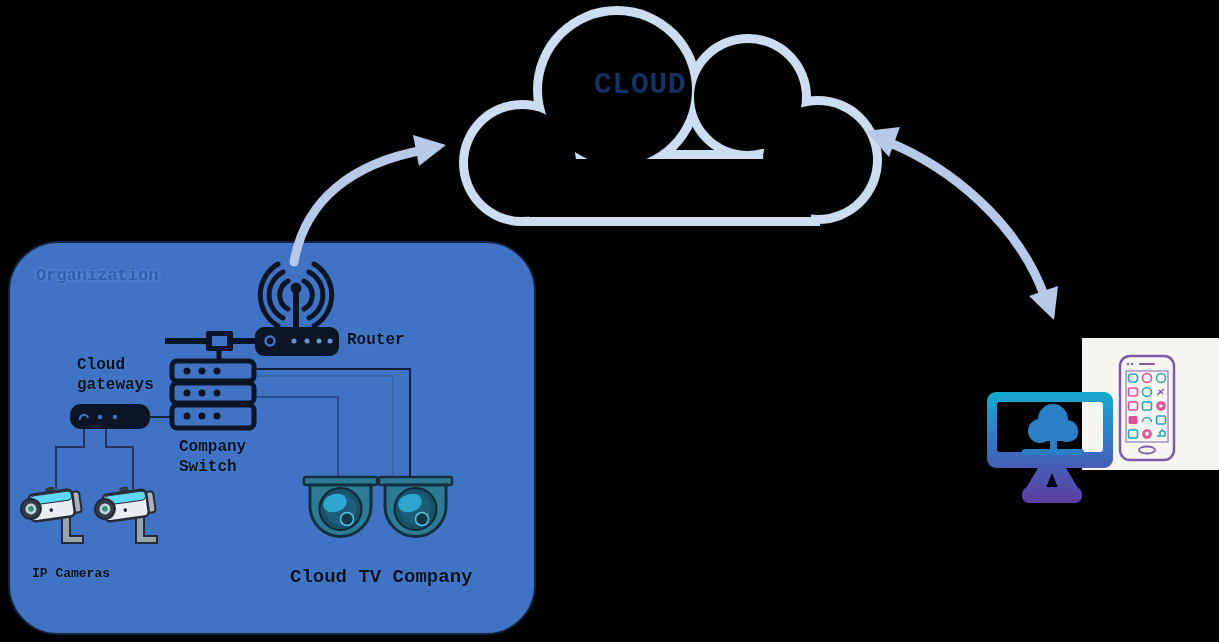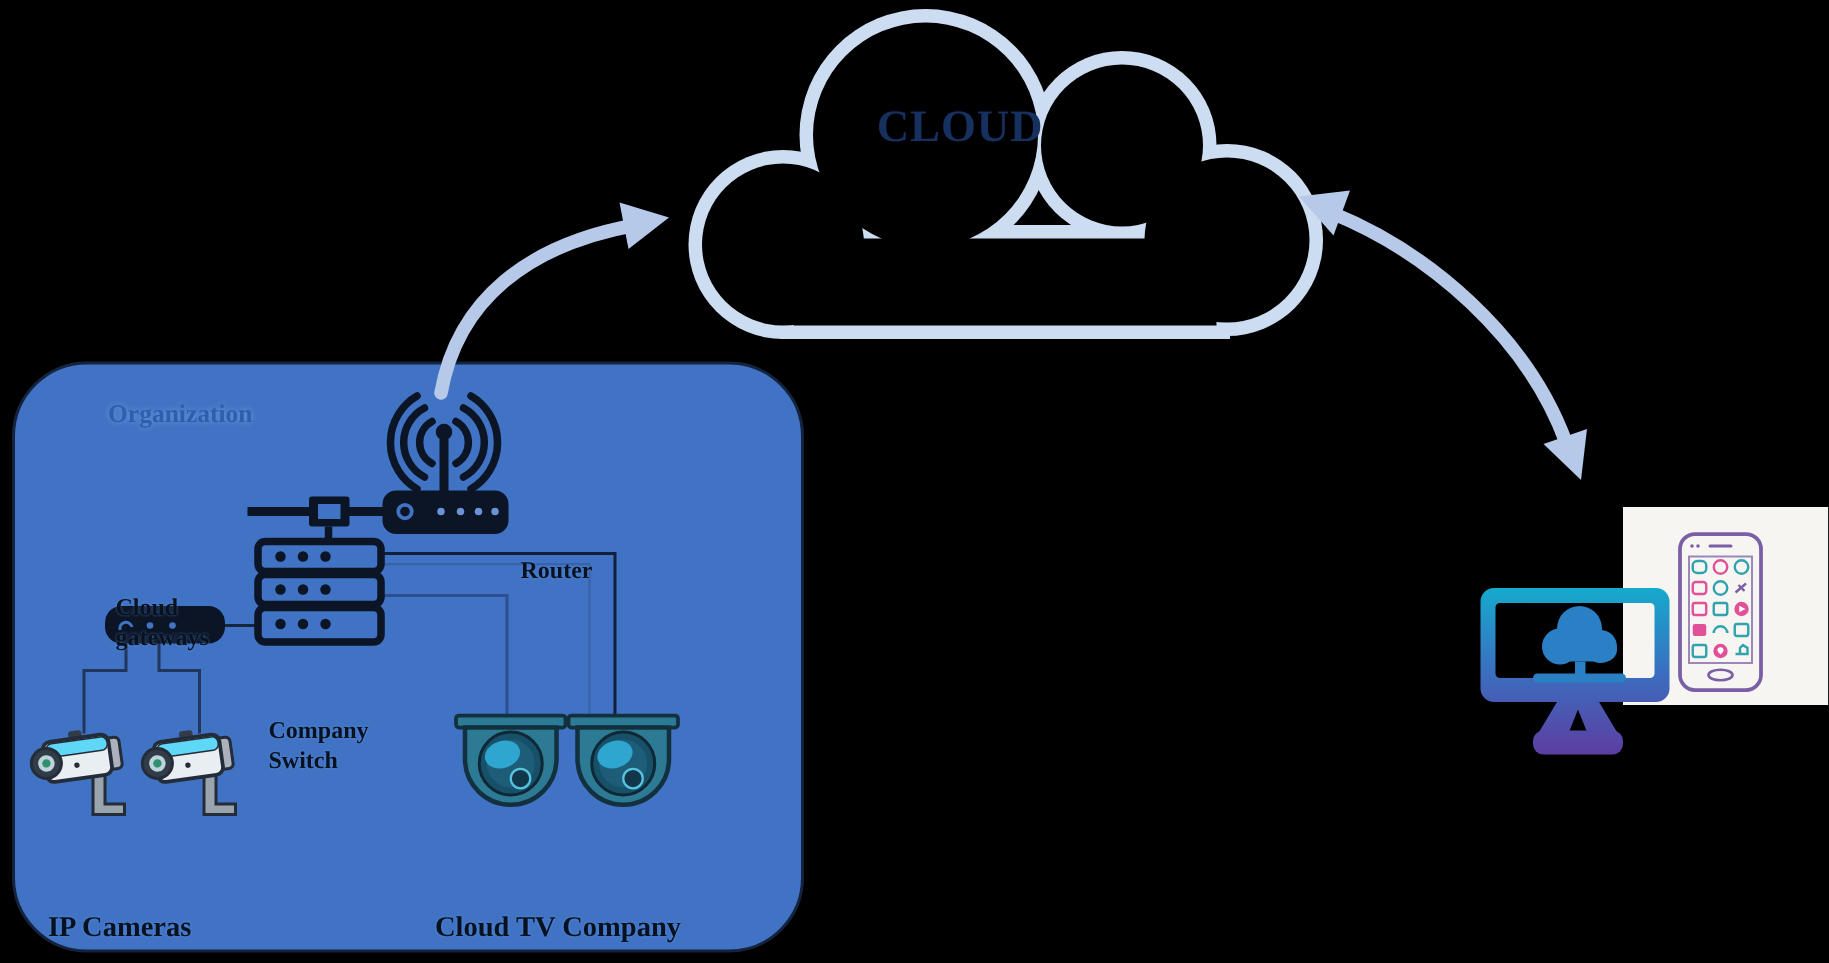--- a/index.html
+++ b/index.html
@@ -11,21 +11,21 @@
     --cloud-label:#16305f;
     --arrow:#b7c9e8;
     --device-ink:#0c1526;
     --label-ink:#071221;
     --phone-card:#f7f5f1;
   }
   html,body{margin:0;padding:0;background:var(--background);}
   #canvas{
     position:relative;width:1219px;height:642px;overflow:hidden;
     background:var(--background);
-    font-family:Liberation Serif, serif;
+    font-family:Liberation Mono, monospace;
   }
   .abs{position:absolute;}
   #org-box{
     left:8px;top:241px;width:528px;height:394px;
     background:var(--organization-box);
     border:2px solid var(--organization-border);
     border-radius:50px;
     box-sizing:border-box;
     z-index:1;
   }
@@ -34,38 +34,36 @@
     background:var(--phone-card);
     z-index:2;
   }
   #overlay{left:0;top:0;z-index:3;}
   .label{
     color:var(--label-ink);
     font-weight:bold;
     z-index:4;
     text-shadow:0 0 2px rgba(110,160,235,0.55);
     line-height:1.25;
-    margin-top:41px;
   }
   #organization-label{
     left:36px;top:266px;font-size:17px;font-weight:bold;
     color:var(--organization-label);
     text-shadow:0 0 4px rgba(150,195,255,0.5);
     z-index:4;
-    margin-left:36px;
   }
   #cloud-label{
     left:560px;top:68px;width:160px;text-align:center;
     font-size:30px;font-weight:bold;letter-spacing:0.5px;
     color:var(--cloud-label);z-index:4;
   }
   #router-label{left:347px;top:330px;font-size:16px;}
   #gateway-label{left:77px;top:355px;width:88px;font-size:16px;}
   #switch-label{left:179px;top:437px;width:95px;font-size:16px;}
-  #ip-cameras-label{left:32px;top:566px;font-size:19px;}
+  #ip-cameras-label{left:32px;top:566px;font-size:13px;}
   #cloud-tv-cameras-label{left:290px;top:566px;font-size:19px;}
   
   .ink-f{fill:var(--device-ink);}
   .ink-s{stroke:var(--device-ink);fill:none;}
   .arrow-s{stroke:var(--arrow);fill:none;}
   .arrow-f{fill:var(--arrow);}
   .cloud-f{fill:var(--cloud-outline);}
   .bg-f{fill:var(--background);}
   .blue-f{fill:var(--organization-box);}
 </style>

